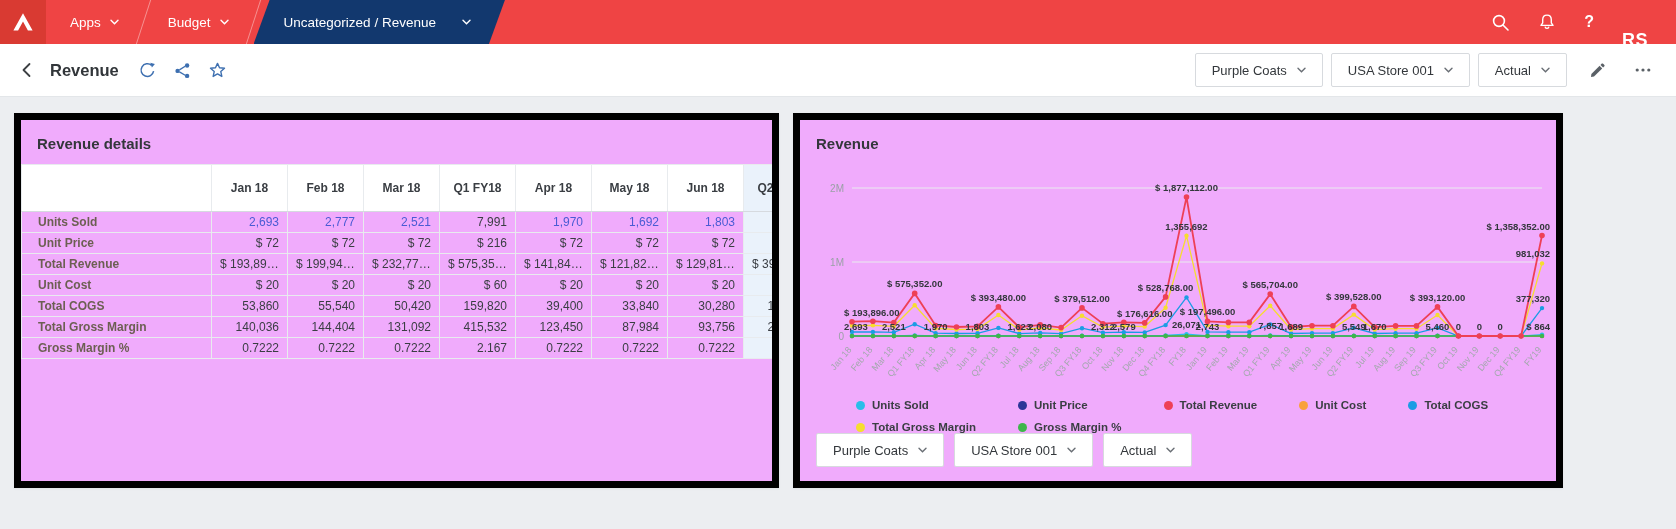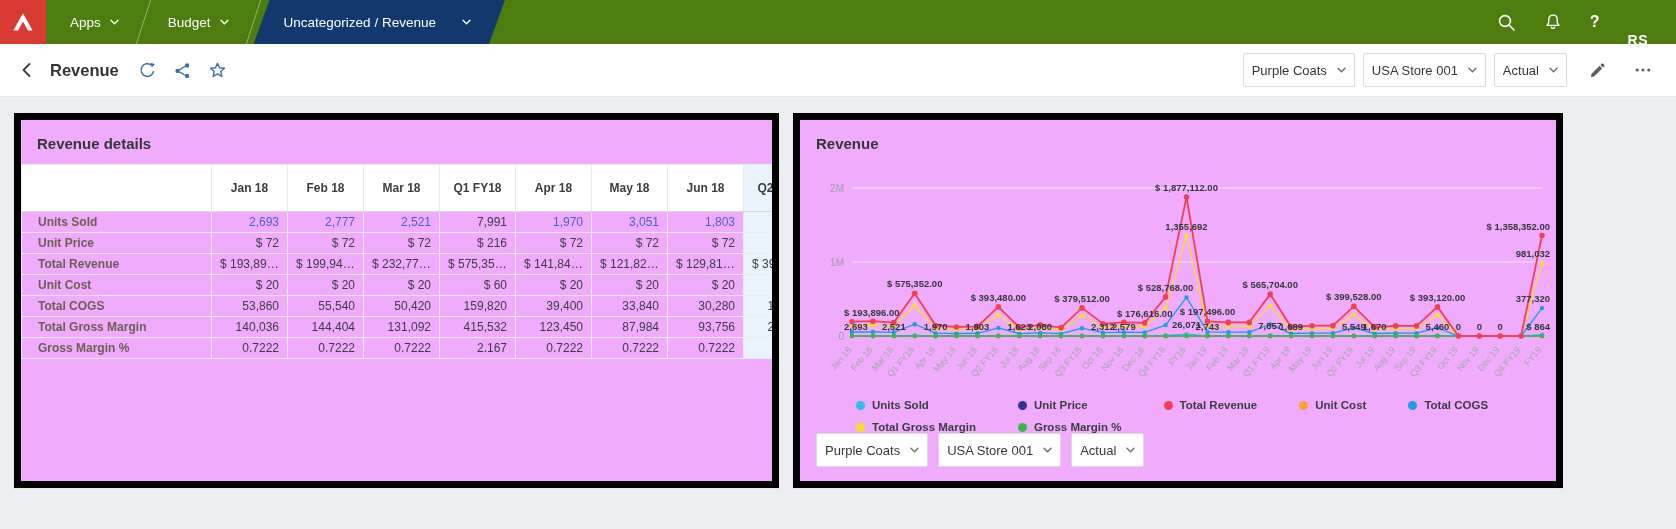--- a/index.html
+++ b/index.html
@@ -1,39 +1,39 @@
 <!DOCTYPE html>
 <html><head>
 <meta charset="utf-8">
 <style>
   * { margin:0; padding:0; box-sizing:border-box; }
   html,body { width:1676px; height:529px; }
   body { font-family:"Liberation Sans","DejaVu Sans",sans-serif; background:#eceef1; overflow:hidden; color:#333; }
 
   
-  .topnav { height:44px; background:#4d7c0f; display:flex; align-items:stretch; }
+  .topnav { height:44px; background:#ef4444; display:flex; align-items:stretch; }
   .logo-box { width:46px; background:#d93a32; display:flex; align-items:center; justify-content:center; flex:0 0 auto; cursor:pointer; }
   .nav-tab { display:flex; align-items:center; gap:9px; padding:0 24px; color:#fff; font-size:13.5px; cursor:pointer; }
   .nav-divider { width:1px; background:rgba(255,255,255,.42); transform:skewX(-18deg); }
   .nav-tab-selected { position:relative; display:flex; align-items:center; gap:26px; padding:0 34px 0 30px; color:#fff; font-size:13.5px; cursor:pointer; }
   .nav-tab-selected .tab-bg { position:absolute; inset:0; background:#12386e; clip-path:polygon(16px 0, 100% 0, calc(100% - 16px) 100%, 0 100%); }
   .nav-tab-selected > span, .nav-tab-selected > svg { position:relative; }
   .nav-right { margin-left:auto; display:flex; align-items:center; gap:28px; padding-right:28px; }
   .nav-icon { display:flex; align-items:center; cursor:pointer; }
   .nav-help { color:#fff; font-size:16px; font-weight:bold; }
-  .nav-avatar { color:#fff; font-size:14px; font-weight:bold; letter-spacing:.5px; cursor:pointer;margin-top:36px; }
+  .nav-avatar { color:#fff; font-size:18px; font-weight:bold; letter-spacing:.5px; cursor:pointer;margin-top:36px; }
 
   
   .toolbar { height:53px; background:#fff; border-bottom:1px solid #e3e6e9; display:flex; align-items:center; padding:0 18px 0 14px; }
   .back-btn { display:flex; align-items:center; padding:4px 6px; margin-right:10px; cursor:pointer; }
   .page-title { font-size:16.5px; font-weight:bold; color:#32363a; margin-right:20px; }
   .tool-icons { display:flex; align-items:center; gap:18px; }
   .tool-icon { display:flex; align-items:center; cursor:pointer; }
   .toolbar-right { margin-left:auto; display:flex; align-items:center; gap:8px; }
-  .dropdown-btn { height:34px; display:inline-flex; align-items:center; gap:10px; padding:0 8px; background:#fff;
+  .dropdown-btn { height:34px; display:inline-flex; align-items:center; gap:10px; padding:0 16px; background:#fff;
     border:1px solid #d7dade; border-radius:2px; font-size:13px; color:#33373b; font-family:inherit; cursor:pointer; white-space:nowrap; }
   .icon-btn { display:flex; align-items:center; padding:6px; margin-left:8px; cursor:pointer; }
 
   
   .content { display:flex; gap:14px; padding:16px 14px 0; }
   .card { background:#f0abfc; border:7px solid #000000; box-shadow:0 1px 2px rgba(40,50,60,.06); height:375px; }
   .card-title { font-size:15px; font-weight:bold; color:#33373b; padding:15px 16px 12px; }
   .card-table { width:765px; flex:0 0 auto; overflow:hidden; }
   .card-chart { width:770px; flex:0 0 auto; display:flex; flex-direction:column; }
 
@@ -194,21 +194,21 @@
           </tr>
         </thead>
         <tbody>
           <tr>
             <td class="rowlabel">Units Sold</td>
             <td class="editable">2,693</td>
             <td class="editable">2,777</td>
             <td class="editable">2,521</td>
             <td>7,991</td>
             <td class="editable">1,970</td>
-            <td class="editable">3,051</td>
+            <td class="editable">1,692</td>
             <td class="editable">1,803</td>
             <td class="shaded">5,465</td>
           </tr>
           <tr>
             <td class="rowlabel">Unit Price</td>
             <td>$ 72</td>
             <td>$ 72</td>
             <td>$ 72</td>
             <td>$ 216</td>
             <td>$ 72</td>

